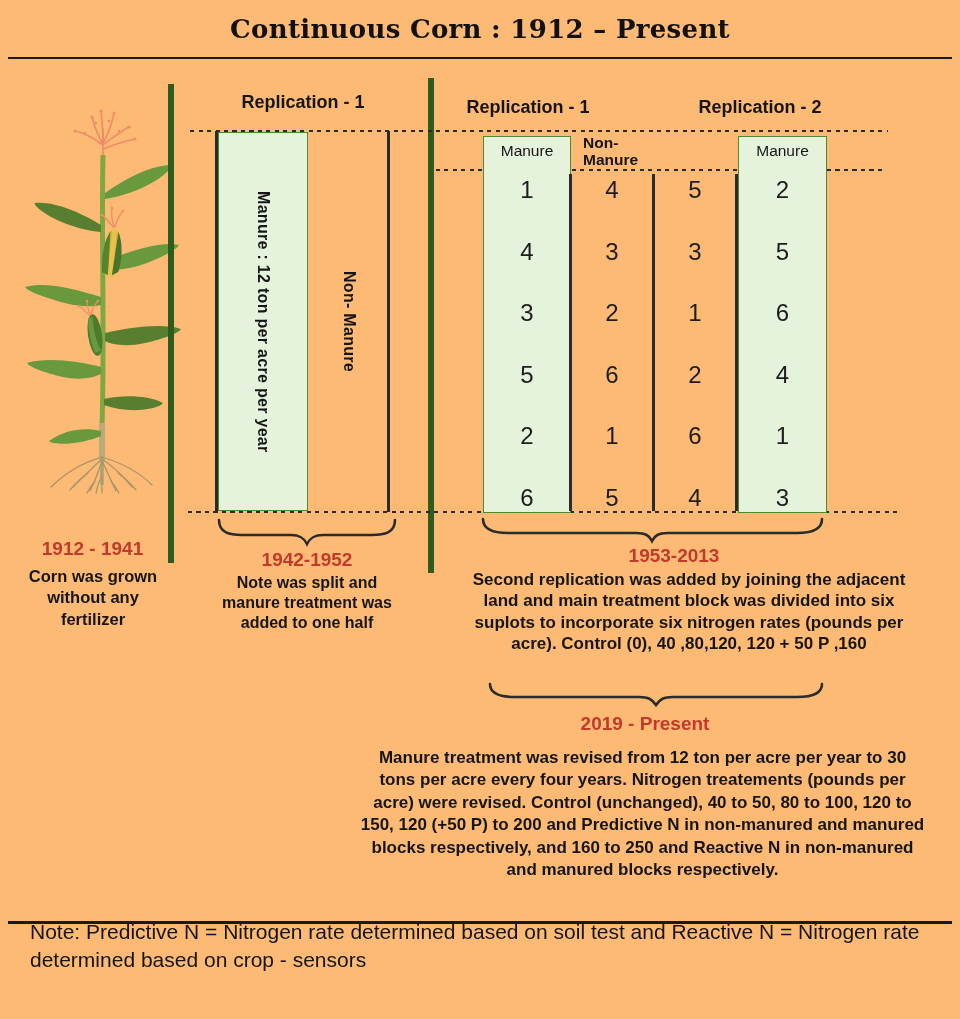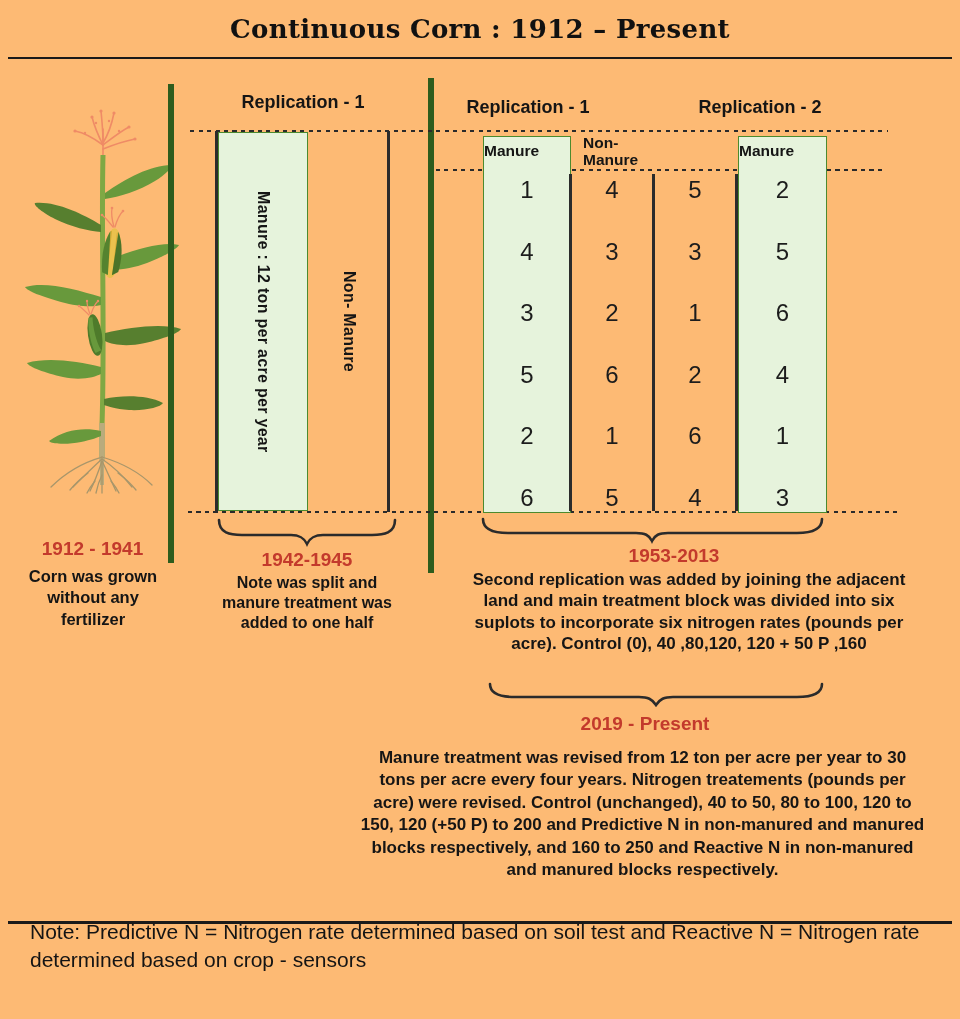--- a/index.html
+++ b/index.html
@@ -25,21 +25,21 @@
   .vline { width:3px; background:#2b2b2b; }
   .rep-label { font-weight:700; font-size:18px; text-align:center; color:#151515; }
   .green-box {
     background:#e6f3dc; border:1.6px solid #4c8a2e;
   }
   .vert-wrap { display:flex; align-items:center; justify-content:center; }
   .vert-text {
     writing-mode:vertical-rl; font-weight:700; font-size:16px; color:#151515;
     letter-spacing:0.3px; white-space:nowrap;
   }
-  .plot-header { font-weight:700; font-size:15.5px; padding-top:5px; color:#151515; }
+  .plot-header { font-weight:400; font-size:15.5px; text-align:center; padding-top:5px; color:#151515; }
   .col-header-2 { font-weight:700; font-size:15.5px; line-height:1.08; color:#151515; }
   .num-col {
     display:flex; flex-direction:column; justify-content:space-between; align-items:center;
   }
   .num-cell { font-size:24px; font-weight:400; color:#1c1c1c; line-height:1; }
   .period { color:#c33a2c; font-weight:700; font-size:19px; text-align:center; }
   .desc { font-weight:700; color:#151515; text-align:center; }
   .brace svg { display:block; }
   .note {
     font-size:21px; font-weight:400; color:#141414; line-height:1.33; text-align:left;
@@ -159,21 +159,21 @@
   <div class="abs vert-wrap" style="left:312px; top:132px; width:74px; height:379px;">
     <span class="vert-text">Non- Manure</span>
   </div>
   <div class="abs vline" style="left:387px; top:131px; height:381px;"></div>
 
   <div class="abs brace" style="left:216px; top:517px; width:182px; height:30px;">
     <svg width="182" height="30" viewBox="0 0 182 30">
       <path d="M3,3 C3,16 14,18 26,18 L75,18 C84,18 88,21 91,27 C94,21 98,18 107,18 L156,18 C168,18 179,16 179,3" fill="none" stroke="#2b2b2b" stroke-width="2.6" stroke-linecap="round"></path>
     </svg>
   </div>
-  <div class="abs period" style="left:217px; top:549px; width:180px;">1942-1945</div>
+  <div class="abs period" style="left:217px; top:549px; width:180px;">1942-1952</div>
   <div class="abs desc" style="left:222px; top:573px; width:170px; font-size:16px; line-height:1.25;">Note was split and manure treatment was added to one half</div>
 
   <div class="abs period" style="left:15px; top:538px; width:155px;">1912 - 1941</div>
   <div class="abs desc" style="left:18px; top:566px; width:150px; font-size:16.5px; line-height:1.3;">Corn was grown without any fertilizer</div>
 
   <div class="abs rep-label" style="left:438px; top:97px; width:180px;">Replication - 1</div>
   <div class="abs rep-label" style="left:670px; top:97px; width:180px;">Replication - 2</div>
 
   <div class="abs green-box" style="left:483px; top:136px; width:88px; height:377px;">
     <div class="plot-header">Manure</div>

